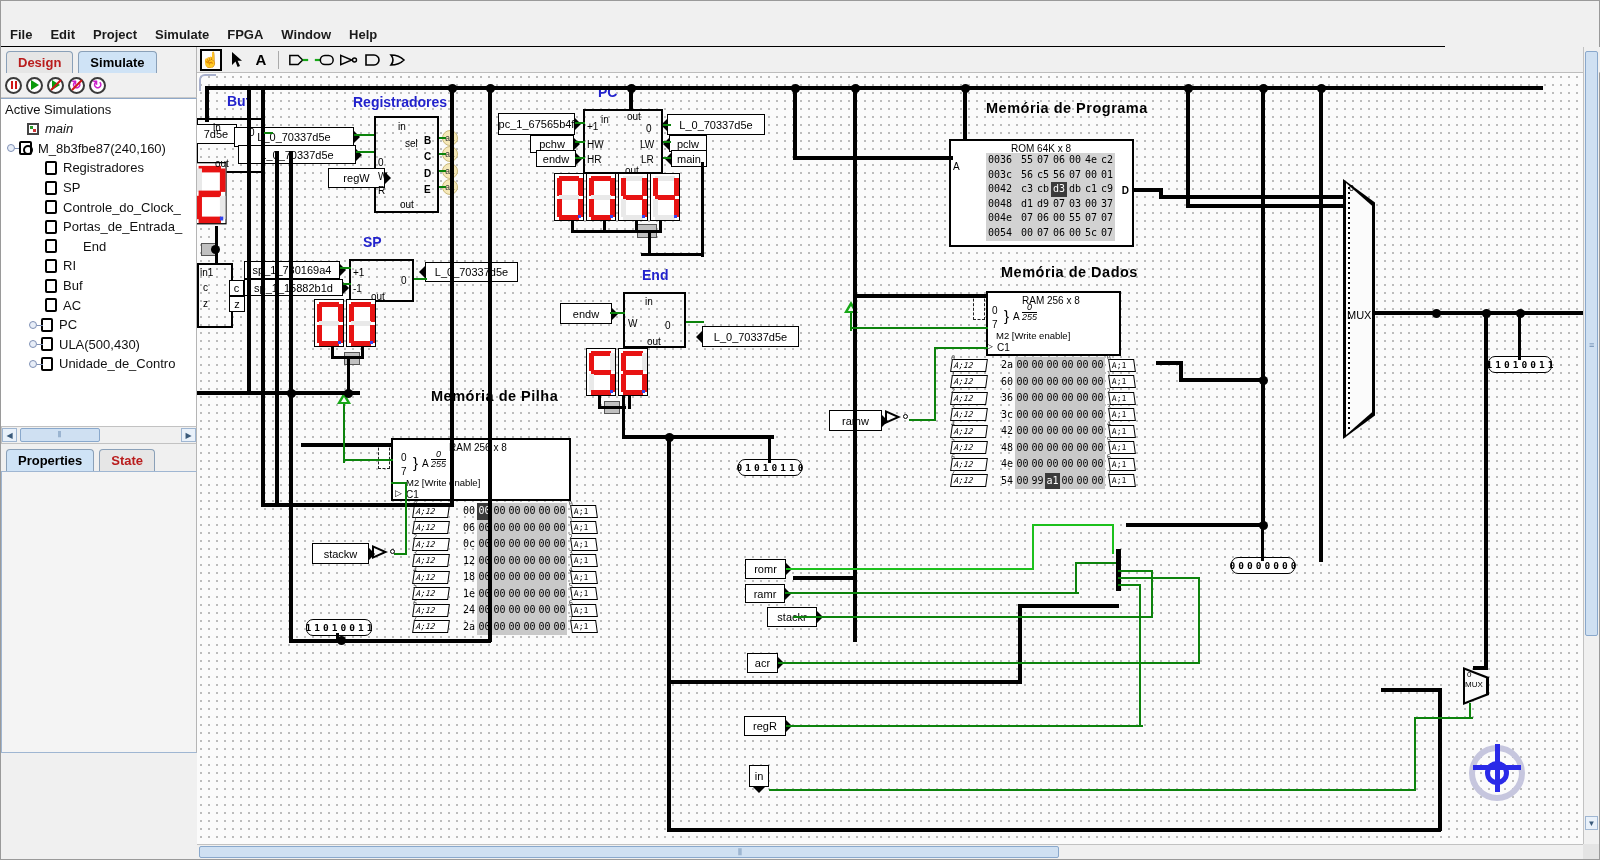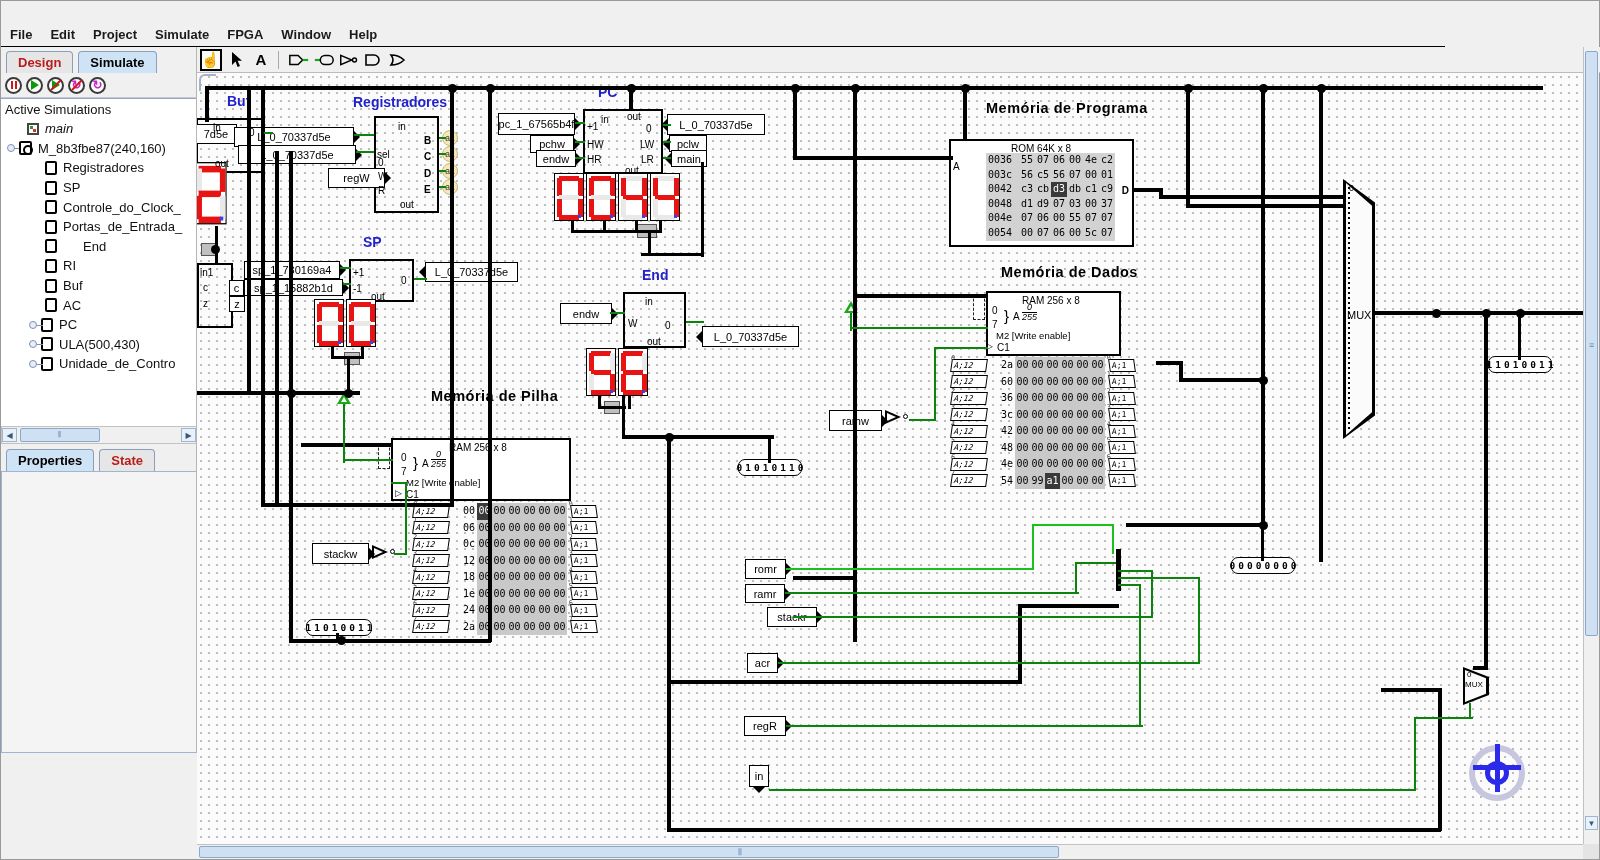--- a/index.html
+++ b/index.html
@@ -814,21 +814,21 @@
       <div class="tun tun-r" style="left: 546px; top: 534px; width: 50px; height: 20px; margin-left: 24px;">stackr</div>
       <div class="tun tun-r" style="left: 550px; top: 580px; width: 31px; height: 20px;">acr</div>
       <div class="tun tun-r" style="left: 547px; top: 643px; width: 42px; height: 20px;">regR</div>
       <div class="tun tun-d" style="left: 552px; top: 692px; width: 20px; height: 22px;">in</div>
       <div class="tun" style="left: 32px; top: 207px; width: 15px; height: 16px;">c</div>
       <div class="tun" style="left: 32px; top: 223px; width: 16px; height: 16px;">z</div>
       <span class="pin" style="left: 16px; top: 49px;">in</span>
       <span class="pin" style="left: 52px; top: 54px;">0</span>
       <span class="pin" style="left: 18px; top: 85px;">out</span>
       <span class="pin" style="left: 201px; top: 48px;">in</span>
-      <span class="pin" style="left: 180px; top: 76px;">sel</span>
+      <span class="pin" style="left: 180px; top: 65px; padding-left: 28px;">sel</span>
       <span class="pin" style="left: 181px; top: 84px;">0</span>
       <span class="pin" style="left: 181px; top: 98px;">W</span>
       <span class="pin" style="left: 181px; top: 112px;">R</span>
       <span class="pin" style="left: 203px; top: 126px;">out</span>
       <span class="pin pinb" style="left: 227px; top: 62px;">B</span>
       <span class="pin pinb" style="left: 227px; top: 78px;">C</span>
       <span class="pin pinb" style="left: 227px; top: 95px;">D</span>
       <span class="pin pinb" style="left: 227px; top: 111px;">E</span>
       <span class="pin" style="left: 390px; top: 48px;">+1</span>
       <span class="pin" style="left: 404px; top: 41px;">in</span>

